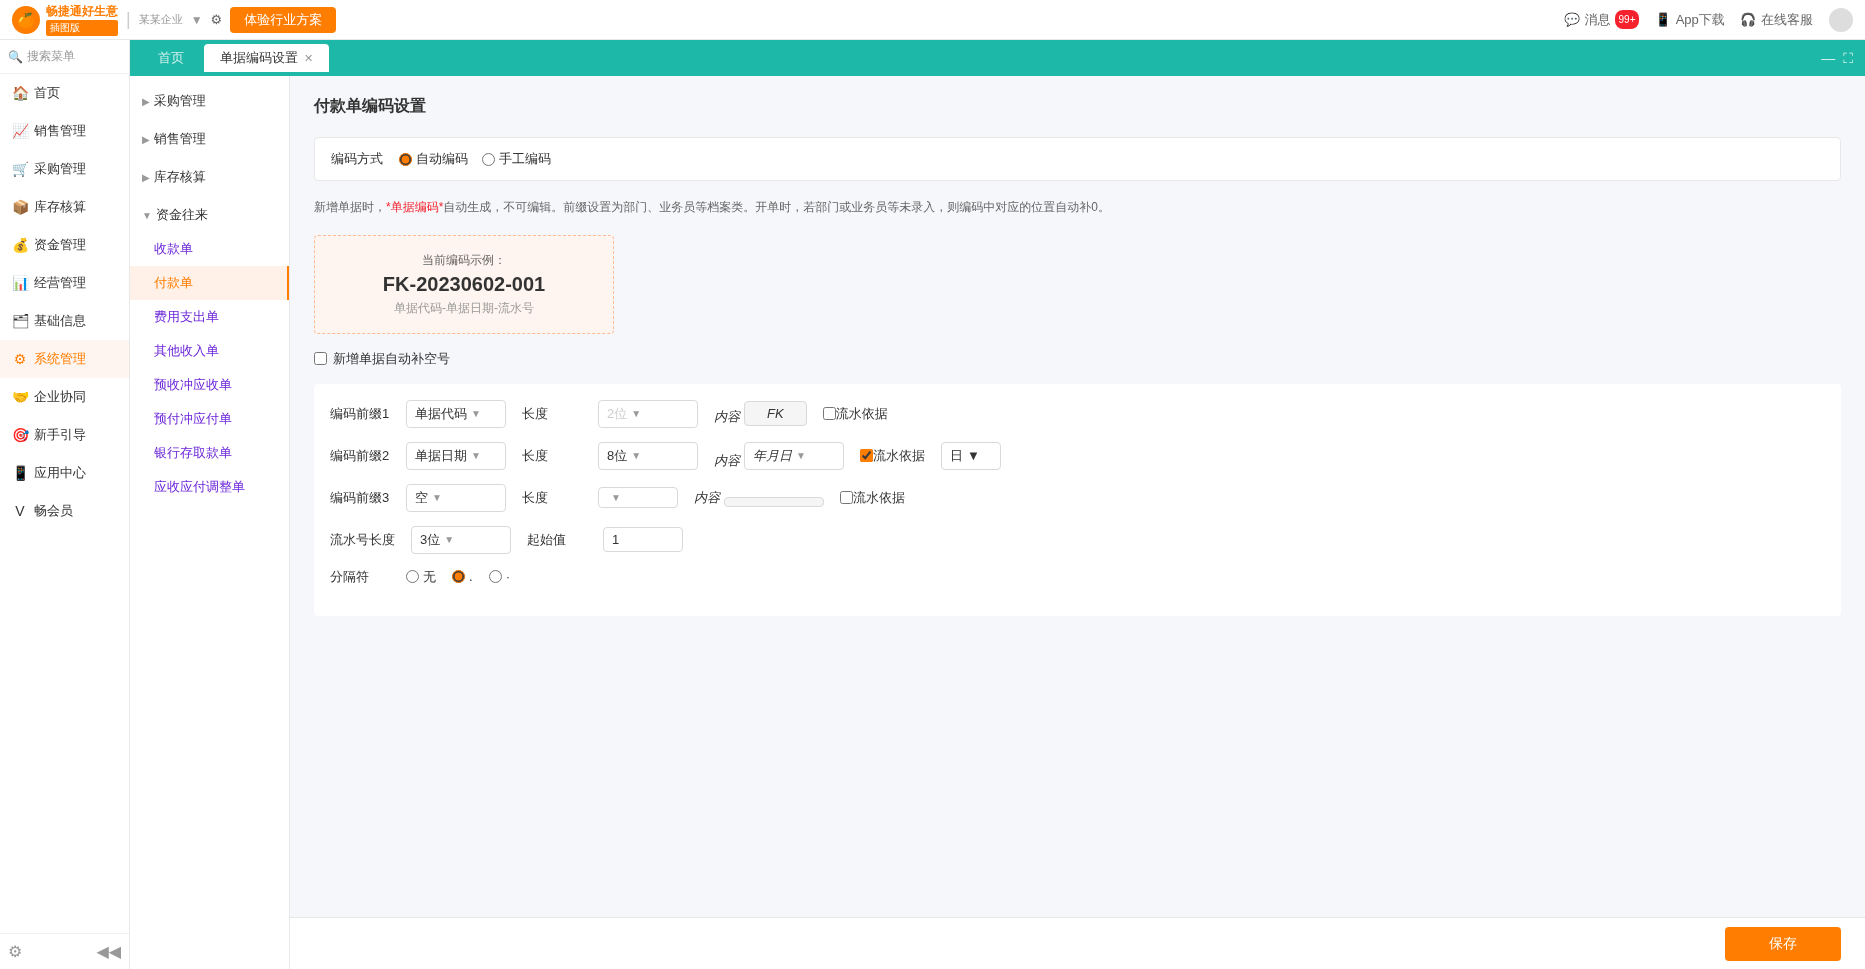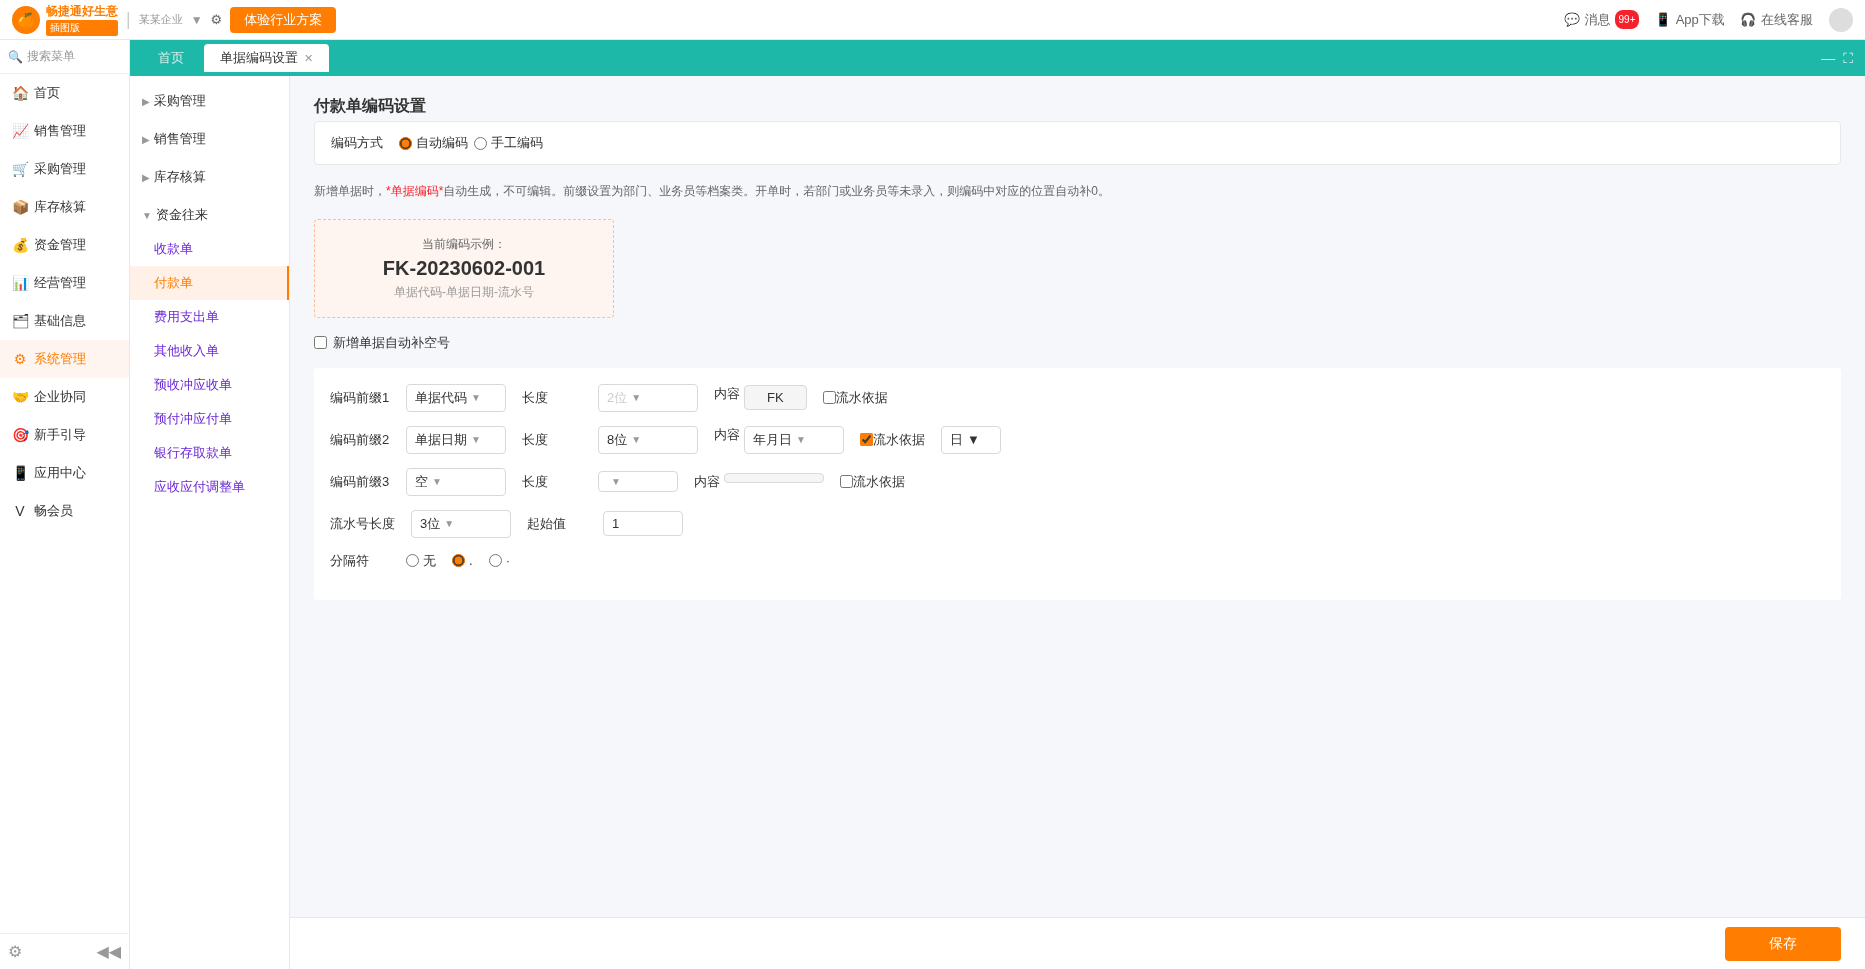--- a/index.html
+++ b/index.html
@@ -45,26 +45,26 @@
     
     .sub-sidebar { width: 160px; background: #fff; border-right: 1px solid #e8e8e8; overflow-y: auto; padding: 8px 0; flex-shrink: 0; }
     .sub-menu-group { margin-bottom: 4px; }
     .sub-menu-header { display: flex; align-items: center; gap: 4px; padding: 8px 12px; cursor: pointer; color: #333; font-size: 13px; }
     .sub-menu-arrow { font-size: 10px; color: #999; }
     .sub-menu-item { padding: 8px 24px; cursor: pointer; color: #6d28d9; font-size: 13px; }
     .sub-menu-item.active { color: #ff7d00; background: #fff0e8; border-right: 2px solid #ff7d00; }
 
     
     .main-content { flex: 1; padding: 20px 24px; overflow-y: auto; background: #f5f7fa; }
-    .page-title { font-size: 16px; font-weight: 600; color: #333; margin-bottom: 4px; }
+    .page-title { font-size: 16px; font-weight: 600; color: #333; margin-bottom: 20px; }
 
     
     .encode-method { background: #fff; border: 1px solid #e8e8e8; border-radius: 4px; padding: 12px 16px; margin-bottom: 16px; display: flex; align-items: center; gap: 16px; }
     .encode-label { font-size: 13px; color: #333; }
-    .radio-group { display: flex; align-items: flex-start; gap: 6px; }
+    .radio-group { display: flex; align-items: flex-start; gap: 14px; }
     .radio-item { display: flex; align-items: center; gap: 4px; cursor: pointer; font-size: 13px; color: #333; }
     .radio-item input[type=radio] { accent-color: #ff7d00; }
 
     
     .info-text { font-size: 12px; color: #666; margin-bottom: 16px; line-height: 1.8; }
     .info-text span { color: #f5222d; }
 
     
     .code-preview { background: #fff5f0; border: 1px dashed #ffbb96; border-radius: 4px; padding: 16px 24px; margin-bottom: 16px; display: inline-block; min-width: 300px; }
     .code-preview-main { font-size: 20px; font-weight: 600; color: #333; text-align: center; }
@@ -74,21 +74,21 @@
     .auto-fill-row { display: flex; align-items: center; gap: 6px; margin-bottom: 16px; }
     .auto-fill-row label { font-size: 13px; color: #333; }
 
     
     .settings-section { background: #fff; padding: 16px; border-radius: 4px; }
     .settings-row { display: flex; align-items: center; gap: 16px; margin-bottom: 14px; flex-wrap: wrap; }
     .settings-label { font-size: 13px; color: #333; min-width: 60px; }
     .settings-select { display: flex; align-items: center; border: 1px solid #d9d9d9; border-radius: 4px; padding: 4px 8px; background: #fff; cursor: pointer; gap: 4px; min-width: 100px; font-size: 13px; color: #333; }
     .settings-select .arrow { color: #999; font-size: 10px; }
     .settings-input { border: 1px solid #d9d9d9; border-radius: 4px; padding: 4px 8px; background: #fff; font-size: 13px; color: #999; min-width: 60px; outline: none; }
-    .settings-content { display: flex; align-items: flex-start; gap: 4px; }
+    .settings-content { display: flex; align-items: flex-end; gap: 4px; font-style: italic; }
     .content-label { font-size: 13px; color: #333; }
     .content-value { border: 1px solid #d9d9d9; border-radius: 4px; padding: 4px 22px; font-size: 13px; color: #333; background: #f5f5f5; min-width: 60px; }
     .checkbox-item { display: flex; align-items: center; font-size: 13px; color: #333; }
     .checkbox-item input[type=checkbox] { accent-color: #ff7d00; }
     .date-select { display: flex; align-items: center; border: 1px solid #d9d9d9; border-radius: 4px; padding: 4px 8px; background: #fff; cursor: pointer; gap: 4px; min-width: 60px; font-size: 13px; color: #333; }
 
     
     .separator-row { display: flex; align-items: center; gap: 16px; margin-bottom: 14px; }
 
     

